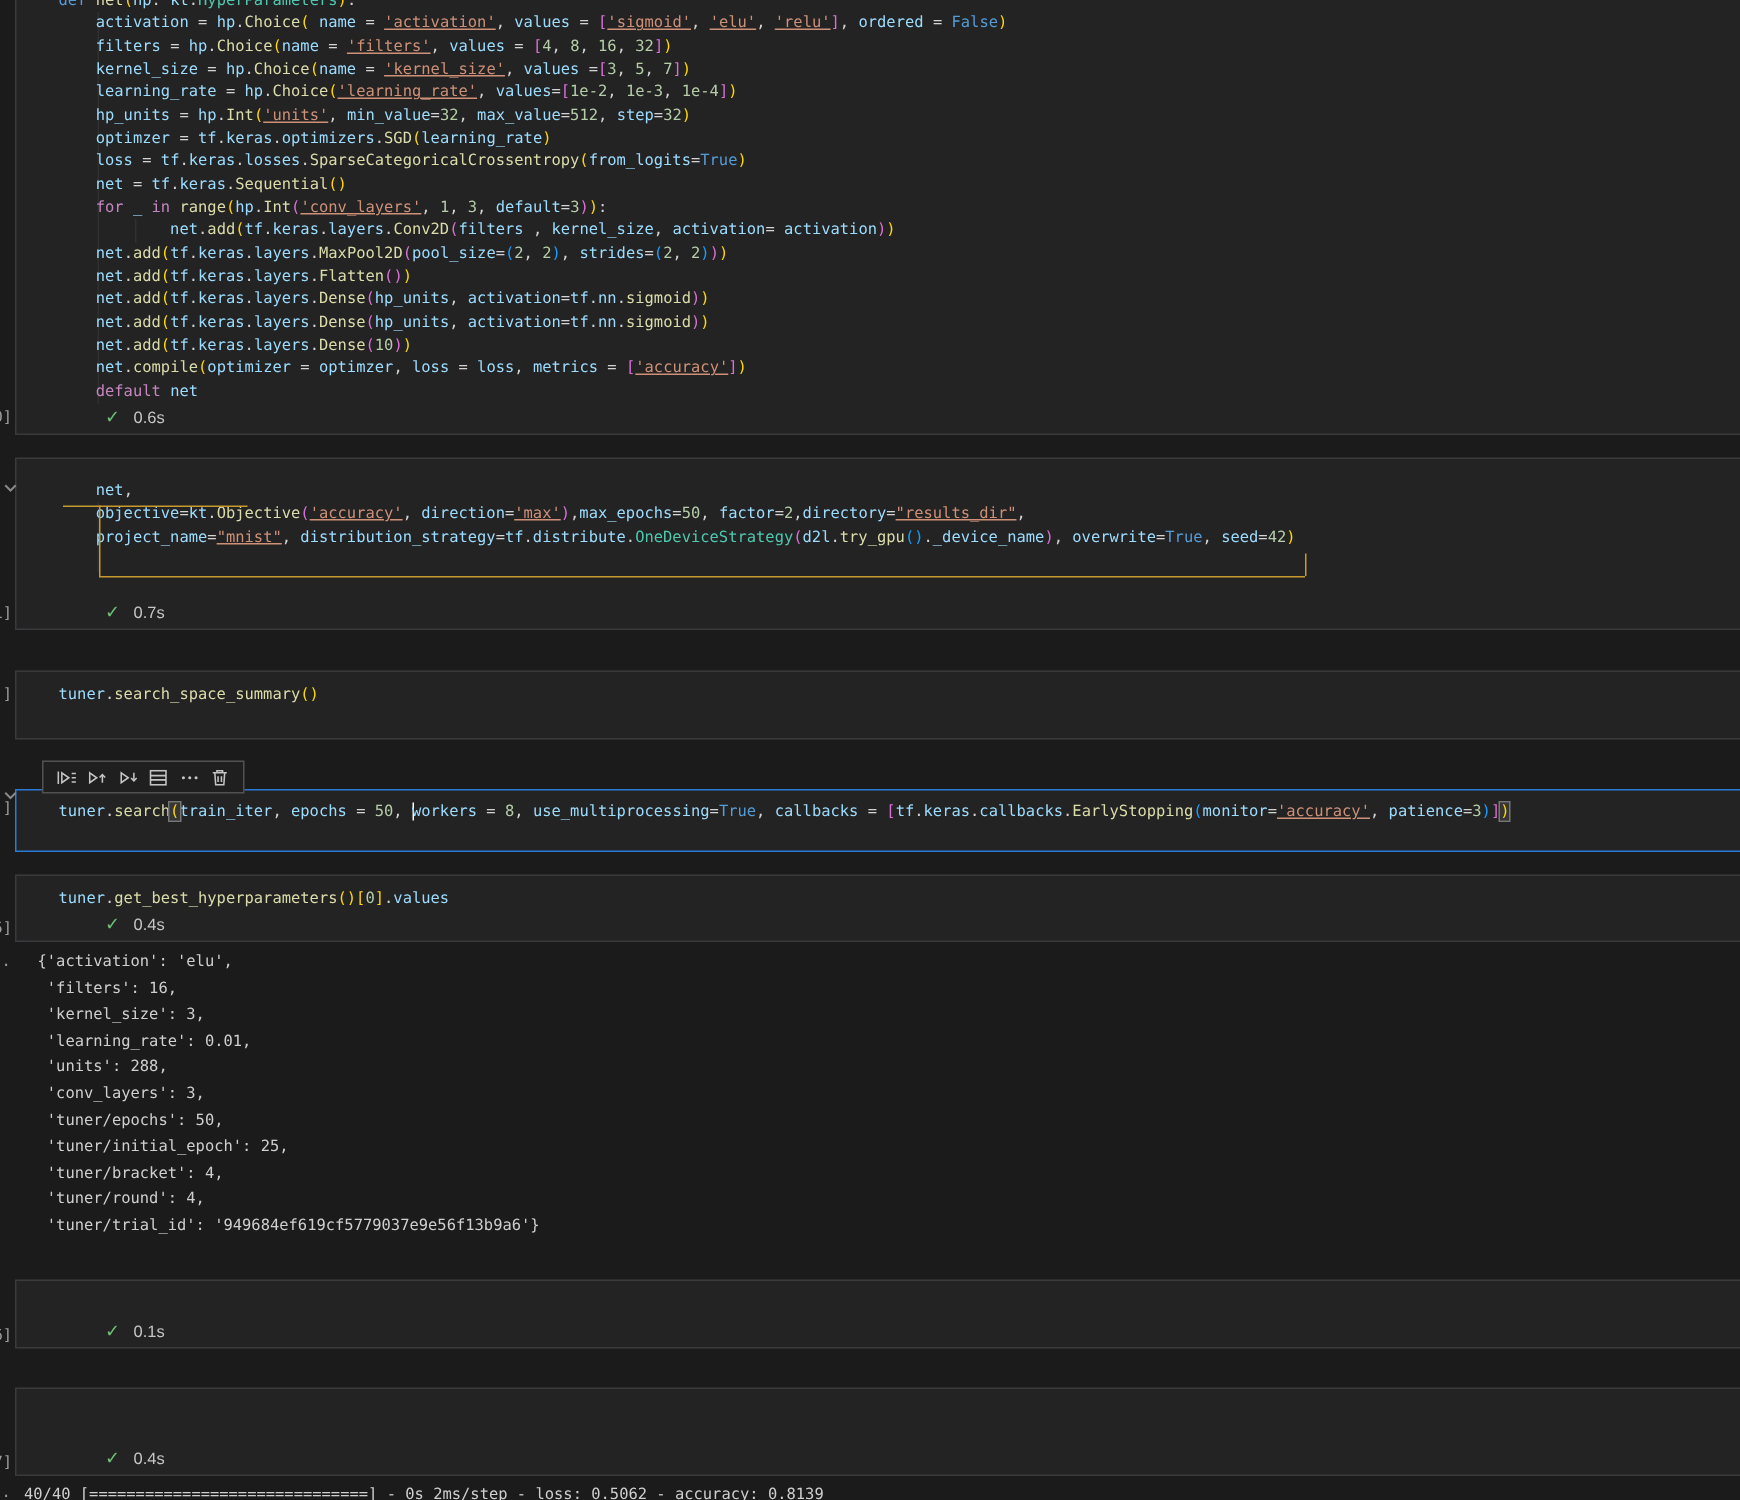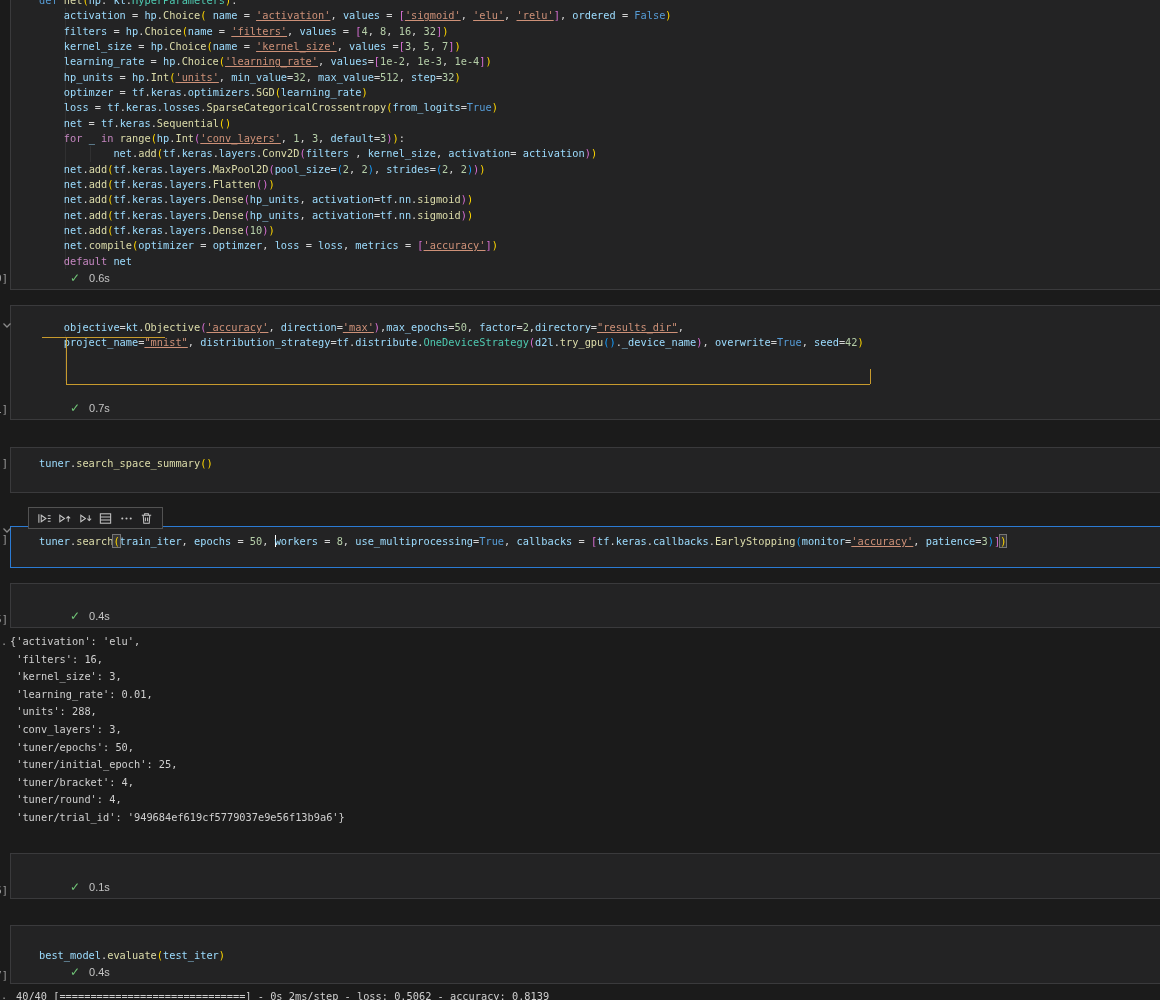--- a/index.html
+++ b/index.html
@@ -38,21 +38,21 @@
   .gutter-label{
     position:absolute;left:-14px;width:22px;text-align:right;
     font-size:10.3px;color:#9d9d9d;height:13px;line-height:13px;
     font-family:"DejaVu Sans Mono",monospace;
   }
   .out-dot{position:absolute;left:1px;font-size:10.3px;color:#9d9d9d;}
   .output-block{
     position:absolute;left:0;right:0;color:#cfcfcf;font-size:10.3px;
     white-space:pre;
   }
-  .output-block .oline{height:17.6px;line-height:17.6px;padding-left:10px;}
+  .output-block .oline{height:17.6px;line-height:17.6px;padding-left:25px;}
   .output-single{padding-left:16px;height:17.6px;line-height:17.6px;}
   .sel-seg{position:absolute;z-index:3;}
   .chevron{position:absolute;left:1px;width:12px;height:12px;color:#8a8a8a;}
   #cell-toolbar{
     position:absolute;left:28px;top:507px;width:135px;height:22px;
     background:#1f1f20;border:1px solid #525252;box-sizing:border-box;
     display:flex;align-items:center;justify-content:space-between;
     padding:0 7px;z-index:10;
   }
   .tb-btn{width:16px;height:16px;color:#c5c5c5;cursor:pointer;display:flex;
@@ -85,20 +85,21 @@
         <div class="code-line"><span class="tk-p">    </span><span class="tk-v">net</span><span class="tk-p">.</span><span class="tk-fn">add</span><span class="tk-b1">(</span><span class="tk-v">tf</span><span class="tk-p">.</span><span class="tk-v">keras</span><span class="tk-p">.</span><span class="tk-v">layers</span><span class="tk-p">.</span><span class="tk-fn">Dense</span><span class="tk-b2">(</span><span class="tk-n">10</span><span class="tk-b2">)</span><span class="tk-b1">)</span></div>
         <div class="code-line"><span class="tk-p">    </span><span class="tk-v">net</span><span class="tk-p">.</span><span class="tk-fn">compile</span><span class="tk-b1">(</span><span class="tk-v">optimizer</span><span class="tk-p"> = </span><span class="tk-v">optimzer</span><span class="tk-p">, </span><span class="tk-v">loss</span><span class="tk-p"> = </span><span class="tk-v">loss</span><span class="tk-p">, </span><span class="tk-v">metrics</span><span class="tk-p"> = </span><span class="tk-b2">[</span><span class="tk-s">'accuracy'</span><span class="tk-b2">]</span><span class="tk-b1">)</span></div>
         <div class="code-line"><span class="tk-p">    </span><span class="tk-kw">default</span><span class="tk-p"> </span><span class="tk-v">net</span></div>
       </div>
       <div class="cell-footer"><span class="check">✓</span><span>0.6s</span></div>
     </div>
     <div class="gutter-label" style="top: 272px;">0]</div>
     <div class="cell" style="top: 305px; height: 115px;">
       <div class="indent-guide" style="left: 53.8px; top: 29.33px; height: 45.99px;"></div>
       <div class="code" style="padding-top: 14px;">
+        <div class="code-line"><span class="tk-p">    </span><span class="tk-v">net</span><span class="tk-p">,</span></div>
         <div class="code-line"><span class="tk-p">    </span><span class="tk-v">objective</span><span class="tk-p">=</span><span class="tk-v">kt</span><span class="tk-p">.</span><span class="tk-fn">Objective</span><span class="tk-b2">(</span><span class="tk-s">'accuracy'</span><span class="tk-p">, </span><span class="tk-v">direction</span><span class="tk-p">=</span><span class="tk-s">'max'</span><span class="tk-b2">)</span><span class="tk-p">,</span><span class="tk-v">max_epochs</span><span class="tk-p">=</span><span class="tk-n">50</span><span class="tk-p">, </span><span class="tk-v">factor</span><span class="tk-p">=</span><span class="tk-n">2</span><span class="tk-p">,</span><span class="tk-v">directory</span><span class="tk-p">=</span><span class="tk-s">"results_dir"</span><span class="tk-p">,</span></div>
         <div class="code-line"><span class="tk-p">    </span><span class="tk-v">project_name</span><span class="tk-p">=</span><span class="tk-s">"mnist"</span><span class="tk-p">, </span><span class="tk-v">distribution_strategy</span><span class="tk-p">=</span><span class="tk-v">tf</span><span class="tk-p">.</span><span class="tk-v">distribute</span><span class="tk-p">.</span><span class="tk-cls">OneDeviceStrategy</span><span class="tk-b2">(</span><span class="tk-v">d2l</span><span class="tk-p">.</span><span class="tk-fn">try_gpu</span><span class="tk-b3">(</span><span class="tk-b3">)</span><span class="tk-p">.</span><span class="tk-v">_device_name</span><span class="tk-b2">)</span><span class="tk-p">, </span><span class="tk-v">overwrite</span><span class="tk-p">=</span><span class="tk-k">True</span><span class="tk-p">, </span><span class="tk-v">seed</span><span class="tk-p">=</span><span class="tk-n">42</span><span class="tk-b1">)</span></div>
         <div class="code-line"><span class="tk-p"></span></div>
       </div>
       <div class="sel-seg" style="left: 31px; top: 31px; width: 123px; height: 0px; border-top: 1px solid rgb(199, 154, 45);"></div>
       <div class="sel-seg" style="left: 55px; top: 31px; width: 0px; height: 47px; border-left: 1px solid rgb(199, 154, 45);"></div>
       <div class="sel-seg" style="left: 55px; top: 78px; width: 804px; height: 0px; border-top: 1px solid rgb(199, 154, 45);"></div>
       <div class="sel-seg" style="left: 859px; top: 63px; width: 0px; height: 15px; border-left: 1px solid rgb(199, 154, 45);"></div>
       <div class="cell-footer"><span class="check">✓</span><span>0.7s</span></div>
     </div>
@@ -109,34 +110,33 @@
       </div>
     </div>
     <div class="gutter-label" style="top: 457px;">]</div>
     <div class="cell active" style="top: 526px; height: 42px;">
       <div class="code" style="padding-top: 7px;">
         <div class="code-line"><span class="tk-v">tuner</span><span class="tk-p">.</span><span class="tk-fn">search</span><span class="tk-b1 tk-match">(</span><span class="tk-v">train_iter</span><span class="tk-p">, </span><span class="tk-v">epochs</span><span class="tk-p"> = </span><span class="tk-n">50</span><span class="tk-p">, </span><span class="cursor"></span><span class="tk-v">workers</span><span class="tk-p"> = </span><span class="tk-n">8</span><span class="tk-p">, </span><span class="tk-v">use_multiprocessing</span><span class="tk-p">=</span><span class="tk-k">True</span><span class="tk-p">, </span><span class="tk-v">callbacks</span><span class="tk-p"> = </span><span class="tk-b2">[</span><span class="tk-v">tf</span><span class="tk-p">.</span><span class="tk-v">keras</span><span class="tk-p">.</span><span class="tk-v">callbacks</span><span class="tk-p">.</span><span class="tk-fn">EarlyStopping</span><span class="tk-b3">(</span><span class="tk-v">monitor</span><span class="tk-p">=</span><span class="tk-s">'accuracy'</span><span class="tk-p">, </span><span class="tk-v">patience</span><span class="tk-p">=</span><span class="tk-n">3</span><span class="tk-b3">)</span><span class="tk-b2">]</span><span class="tk-b1 tk-match">)</span></div>
       </div>
     </div>
     <div class="gutter-label" style="top: 533px;">]</div>
     <div class="cell" style="top: 583px; height: 45px;">
+      <div class="code" style="padding-top: 8px;">
+        <div class="code-line"><span class="tk-v">tuner</span><span class="tk-p">.</span><span class="tk-fn">get_best_hyperparameters</span><span class="tk-b1">(</span><span class="tk-b1">)</span><span class="tk-b1">[</span><span class="tk-n">0</span><span class="tk-b1">]</span><span class="tk-p">.</span><span class="tk-v">values</span></div>
+      </div>
       <div class="cell-footer"><span class="check">✓</span><span>0.4s</span></div>
     </div>
     <div class="gutter-label" style="top: 613px;">5]</div>
     <div class="output-block" style="top: 633px;"><div class="oline">{'activation': 'elu',</div><div class="oline"> 'filters': 16,</div><div class="oline"> 'kernel_size': 3,</div><div class="oline"> 'learning_rate': 0.01,</div><div class="oline"> 'units': 288,</div><div class="oline"> 'conv_layers': 3,</div><div class="oline"> 'tuner/epochs': 50,</div><div class="oline"> 'tuner/initial_epoch': 25,</div><div class="oline"> 'tuner/bracket': 4,</div><div class="oline"> 'tuner/round': 4,</div><div class="oline"> 'tuner/trial_id': '949684ef619cf5779037e9e56f13b9a6'}</div></div>
     <div class="out-dot" style="top: 635px;">.</div>
     <div class="cell" style="top: 853px; height: 46px;">
       <div class="cell-footer"><span class="check">✓</span><span>0.1s</span></div>
     </div>
     <div class="gutter-label" style="top: 884px;">6]</div>
     <div class="cell" style="top: 925px; height: 59px;">
-      <div class="code" style="padding-top: 7px;">
-        <div class="code-line"><span class="tk-p"></span></div>
-        <div class="code-line"><span class="tk-v">best_model</span><span class="tk-p">.</span><span class="tk-fn">evaluate</span><span class="tk-b1">(</span><span class="tk-v">test_iter</span><span class="tk-b1">)</span></div>
-      </div>
       <div class="cell-footer"><span class="check">✓</span><span>0.4s</span></div>
     </div>
     <div class="gutter-label" style="top: 969px;">7]</div>
     <div class="output-block" style="top: 988px;"><div class="output-single">40/40 [==============================] - 0s 2ms/step - loss: 0.5062 - accuracy: 0.8139</div></div>
     <div class="out-dot" style="top: 989px;">.</div>
   </div>
 
 <div id="cell-toolbar">
   <button class="tb-btn" title="">
     <svg width="15" height="15" viewBox="0 0 16 16" fill="none" stroke="currentColor" stroke-width="1.1">

